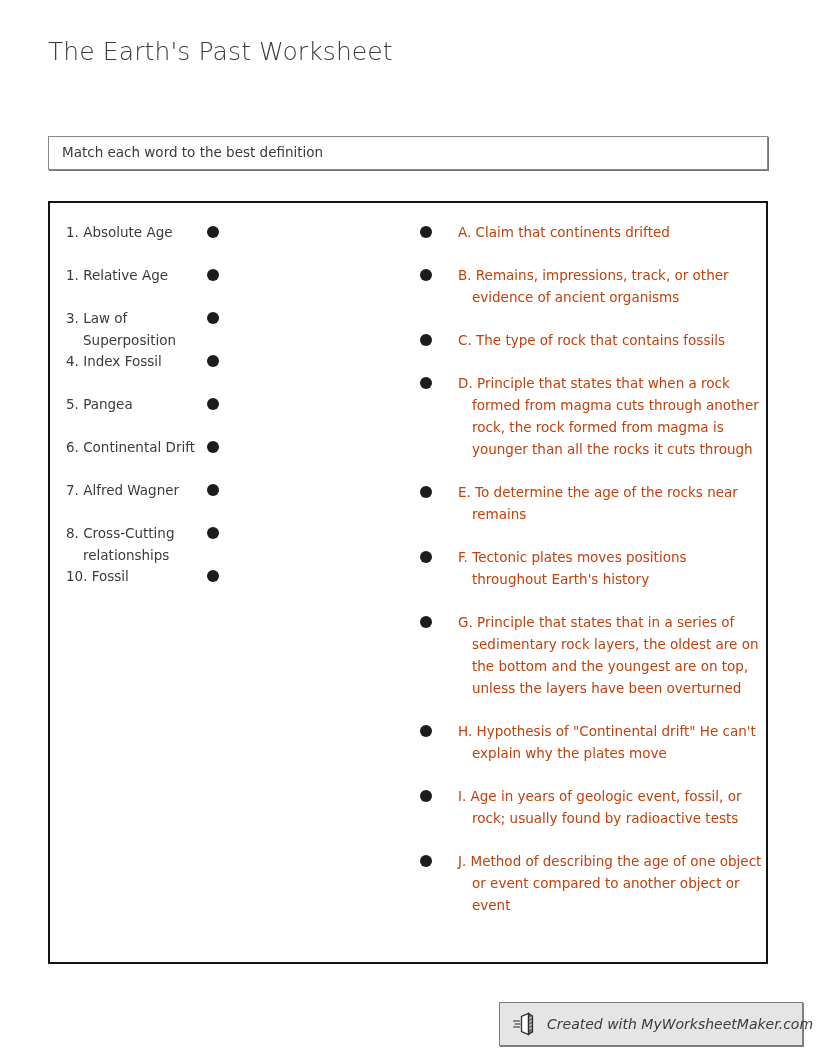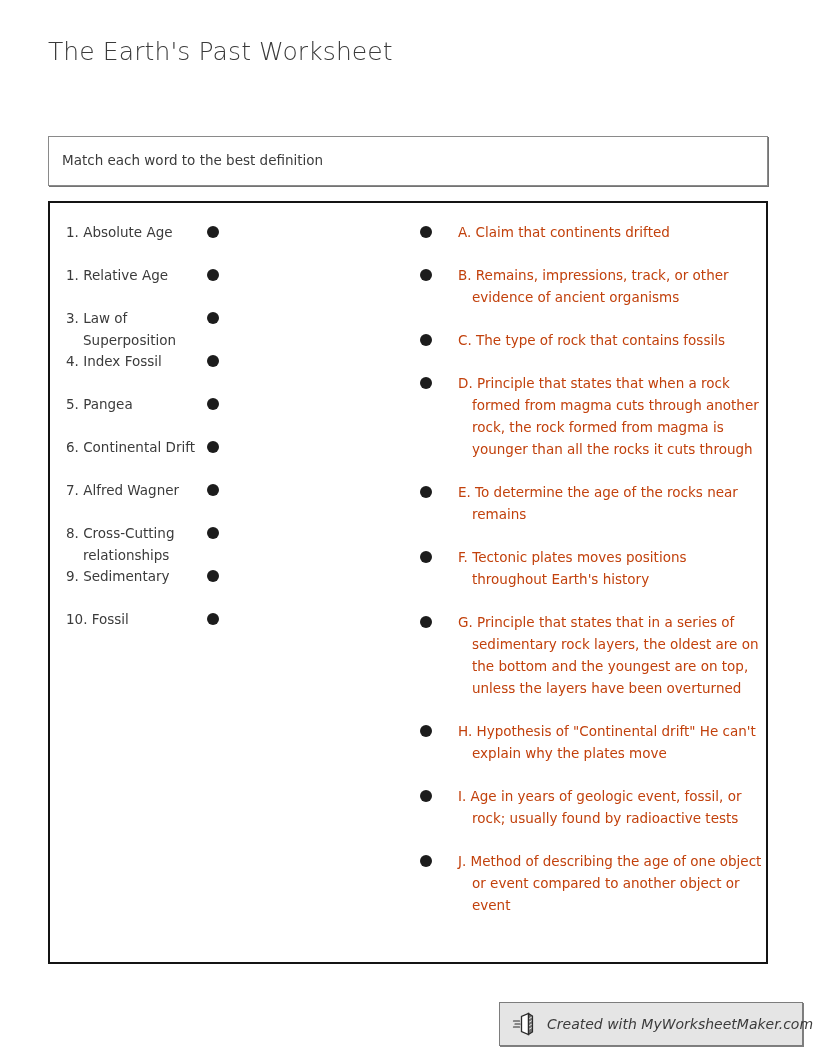--- a/index.html
+++ b/index.html
@@ -27,21 +27,21 @@
     color: #3a3a3a;
     white-space: nowrap;
   }
 
   
   .instruction-box {
     position: absolute;
     left: 48px;
     top: 136px;
     width: 720px;
-    height: 50px;
+    height: 34px;
     box-sizing: border-box;
     border: 1px solid #8a8a8a;
     background: #ffffff;
     box-shadow: 1px 1px 0 0 rgba(0,0,0,0.55);
     display: flex;
     align-items: center;
   }
   .instruction-text {
     padding-left: 13px;
     font-size: 13.5px;
@@ -198,24 +198,20 @@
         <div class="term-row">
           <div class="term-label">6. Continental Drift</div>
           <div class="term-dot"></div>
         </div>
         <div class="term-row">
           <div class="term-label">7. Alfred Wagner</div>
           <div class="term-dot"></div>
         </div>
         <div class="term-row">
           <div class="term-label">8. Cross-Cutting relationships</div>
-          <div class="term-dot"></div>
-        </div>
-        <div class="term-row">
-          <div class="term-label">9. Sedimentary</div>
           <div class="term-dot"></div>
         </div>
         <div class="term-row">
           <div class="term-label">10. Fossil</div>
           <div class="term-dot"></div>
         </div>
       </div>
 
     <div class="defs-col" id="defs-col">
         <div class="def-row">

